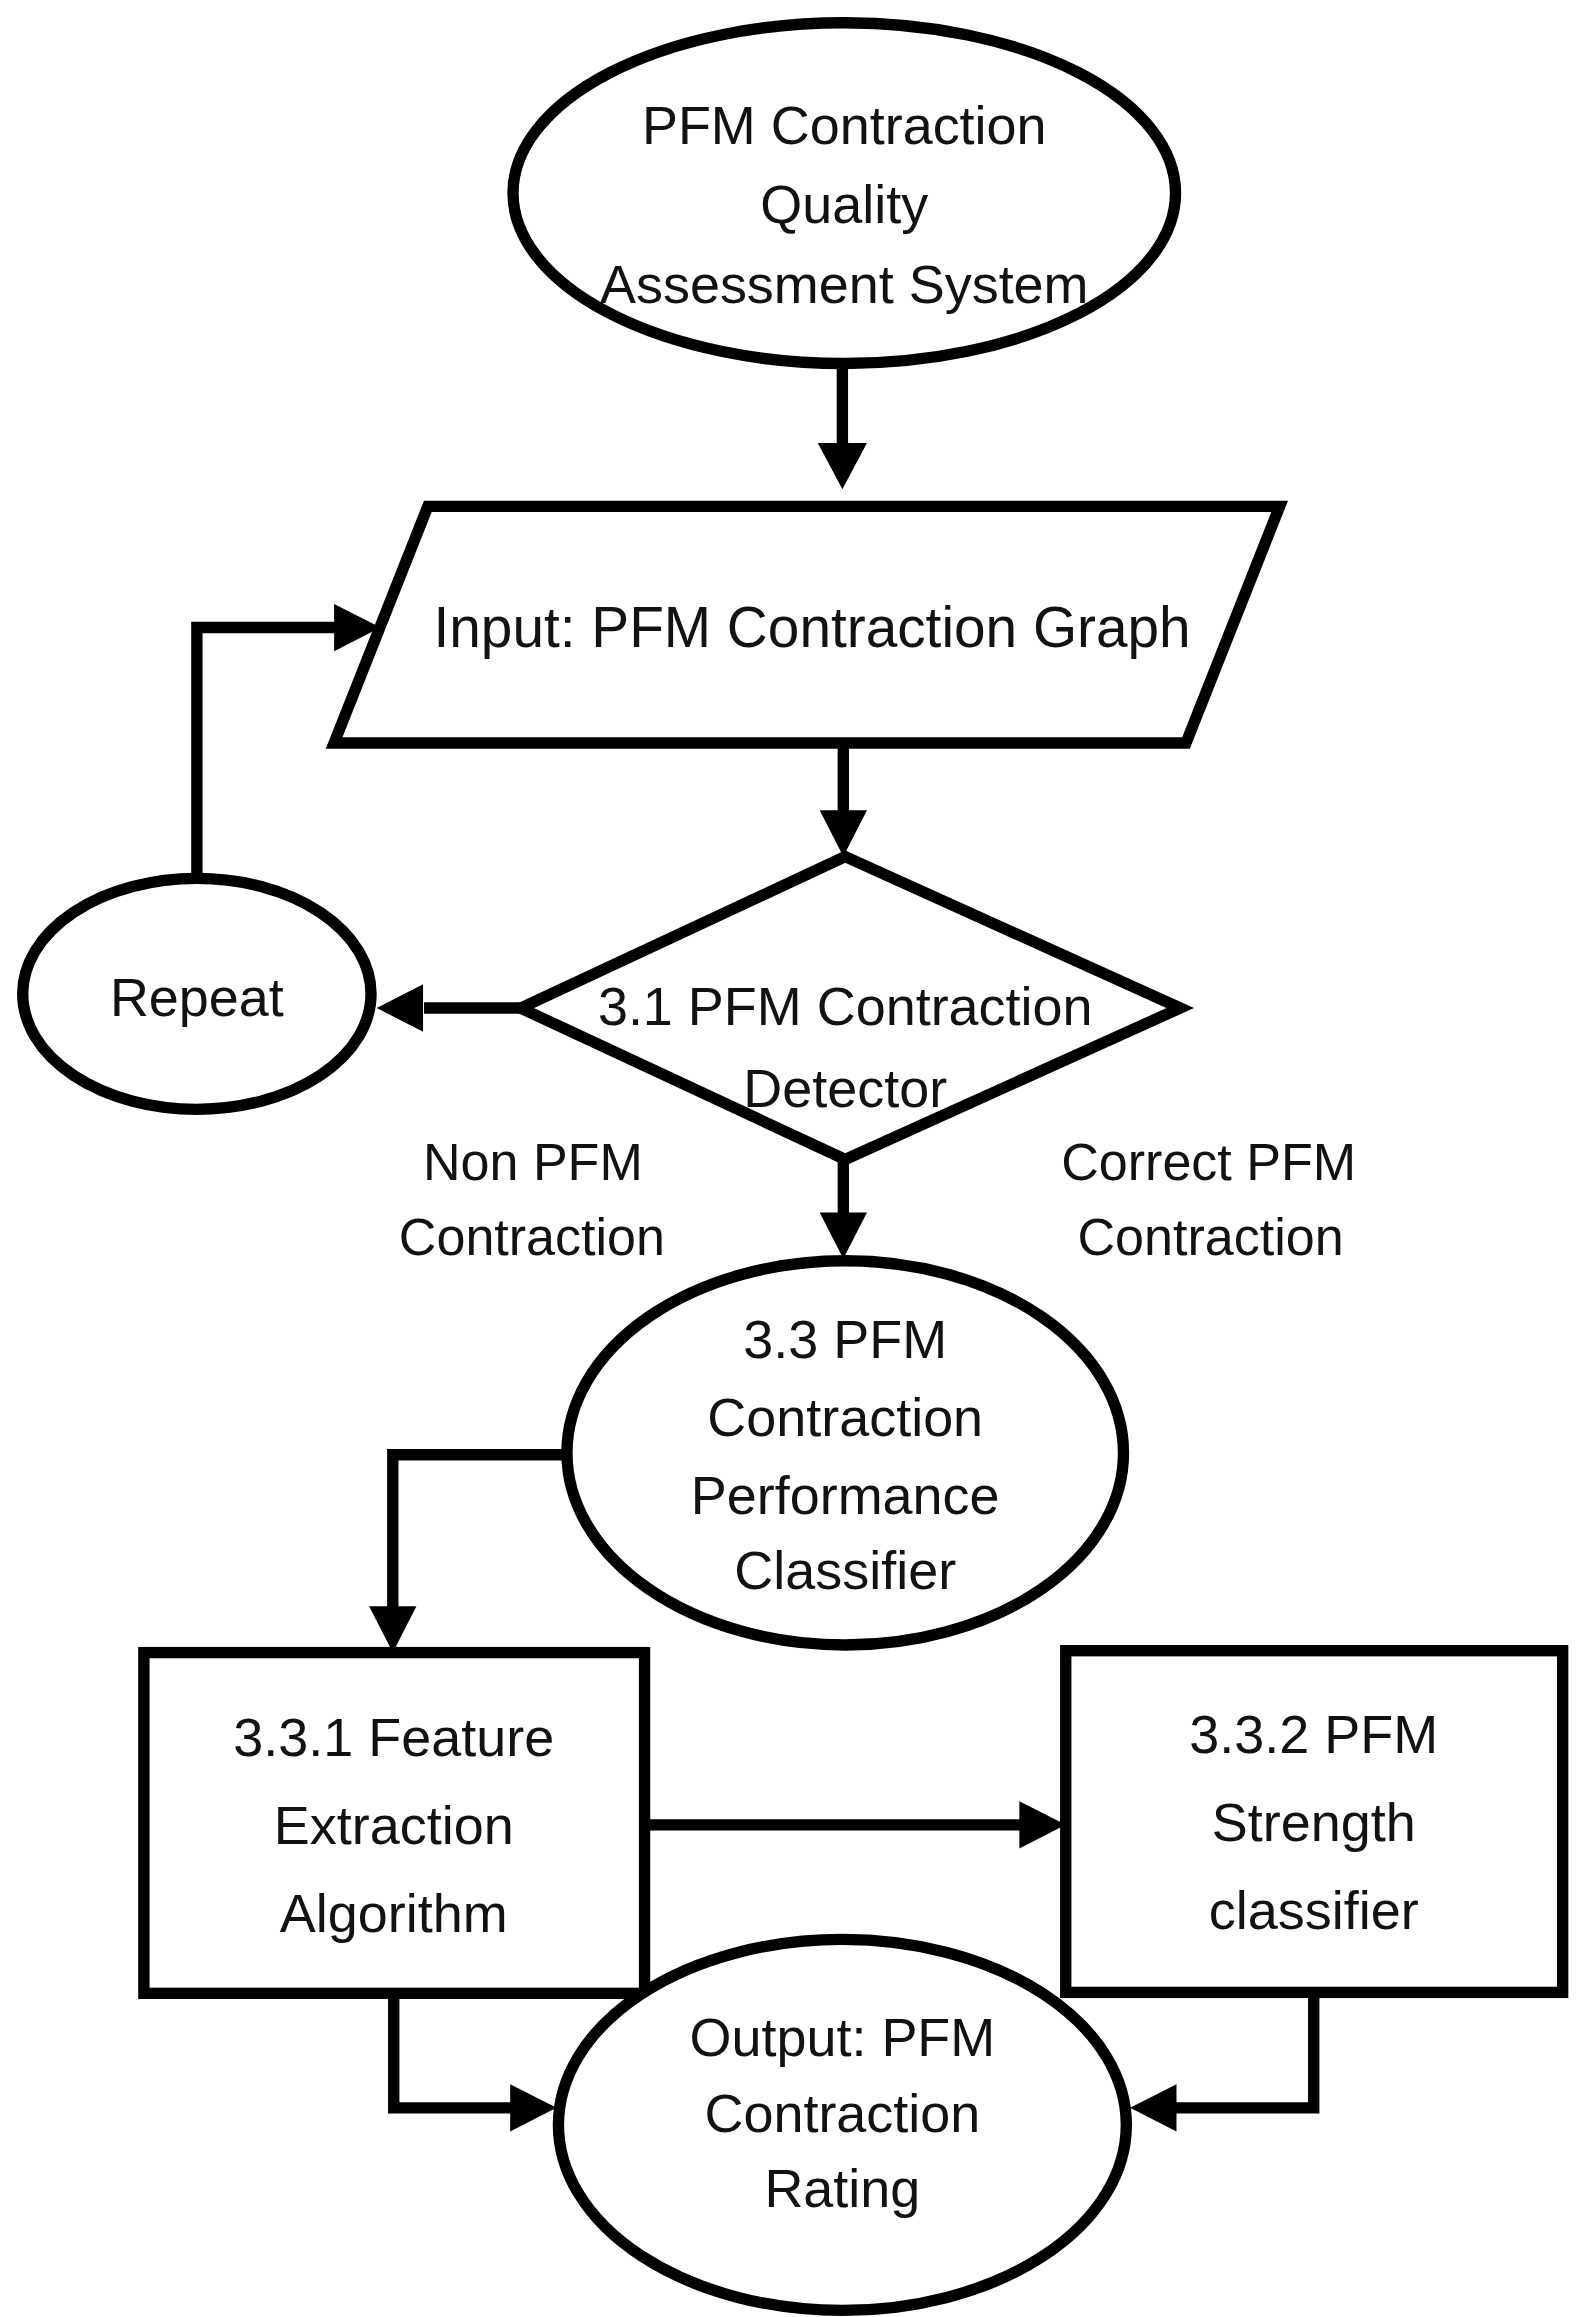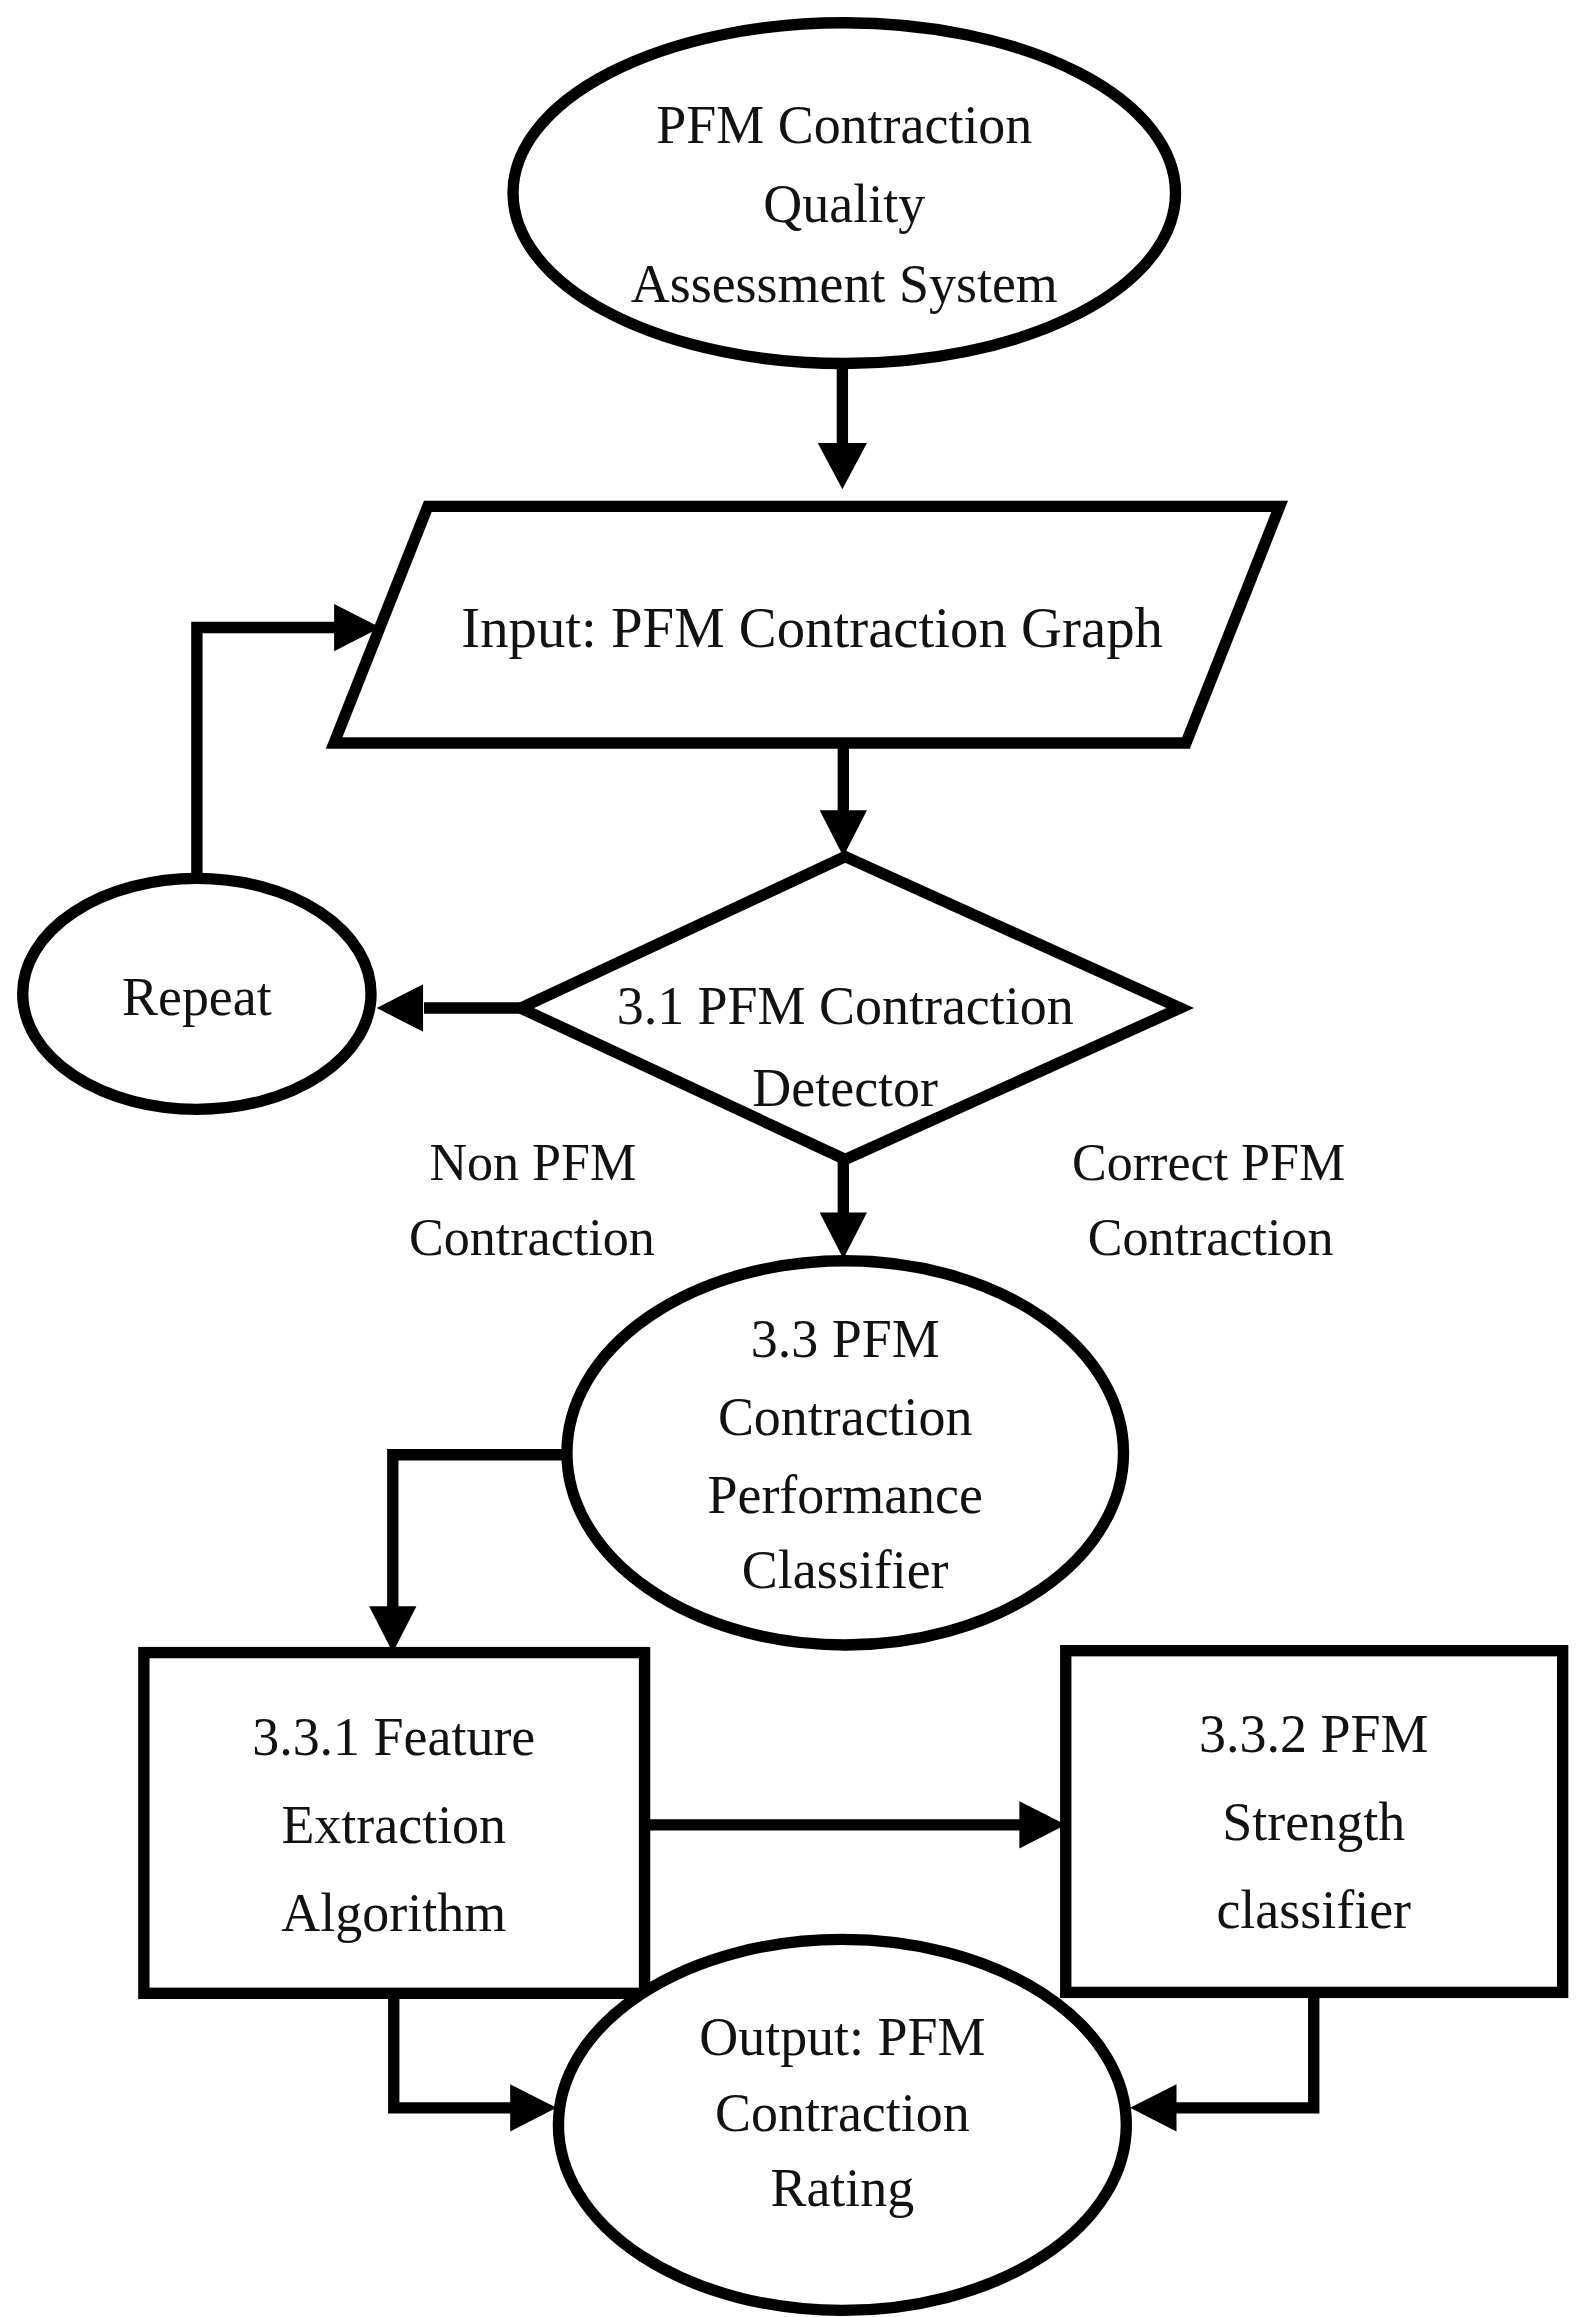--- a/index.html
+++ b/index.html
@@ -5,21 +5,21 @@
   html, body {
     margin: 0;
     padding: 0;
     background: #ffffff;
   }
   .canvas {
     position: relative;
     width: 1592px;
     height: 2318px;
     background: #ffffff;
-    font-family: Liberation Serif, serif;
+    font-family: Liberation Sans, sans-serif;
   }
   svg { display: block; }
   .shape {
     fill: #ffffff;
     stroke: #000000;
     stroke-width: 12;
   }
   .edge {
     fill: none;
     stroke: #000000;

